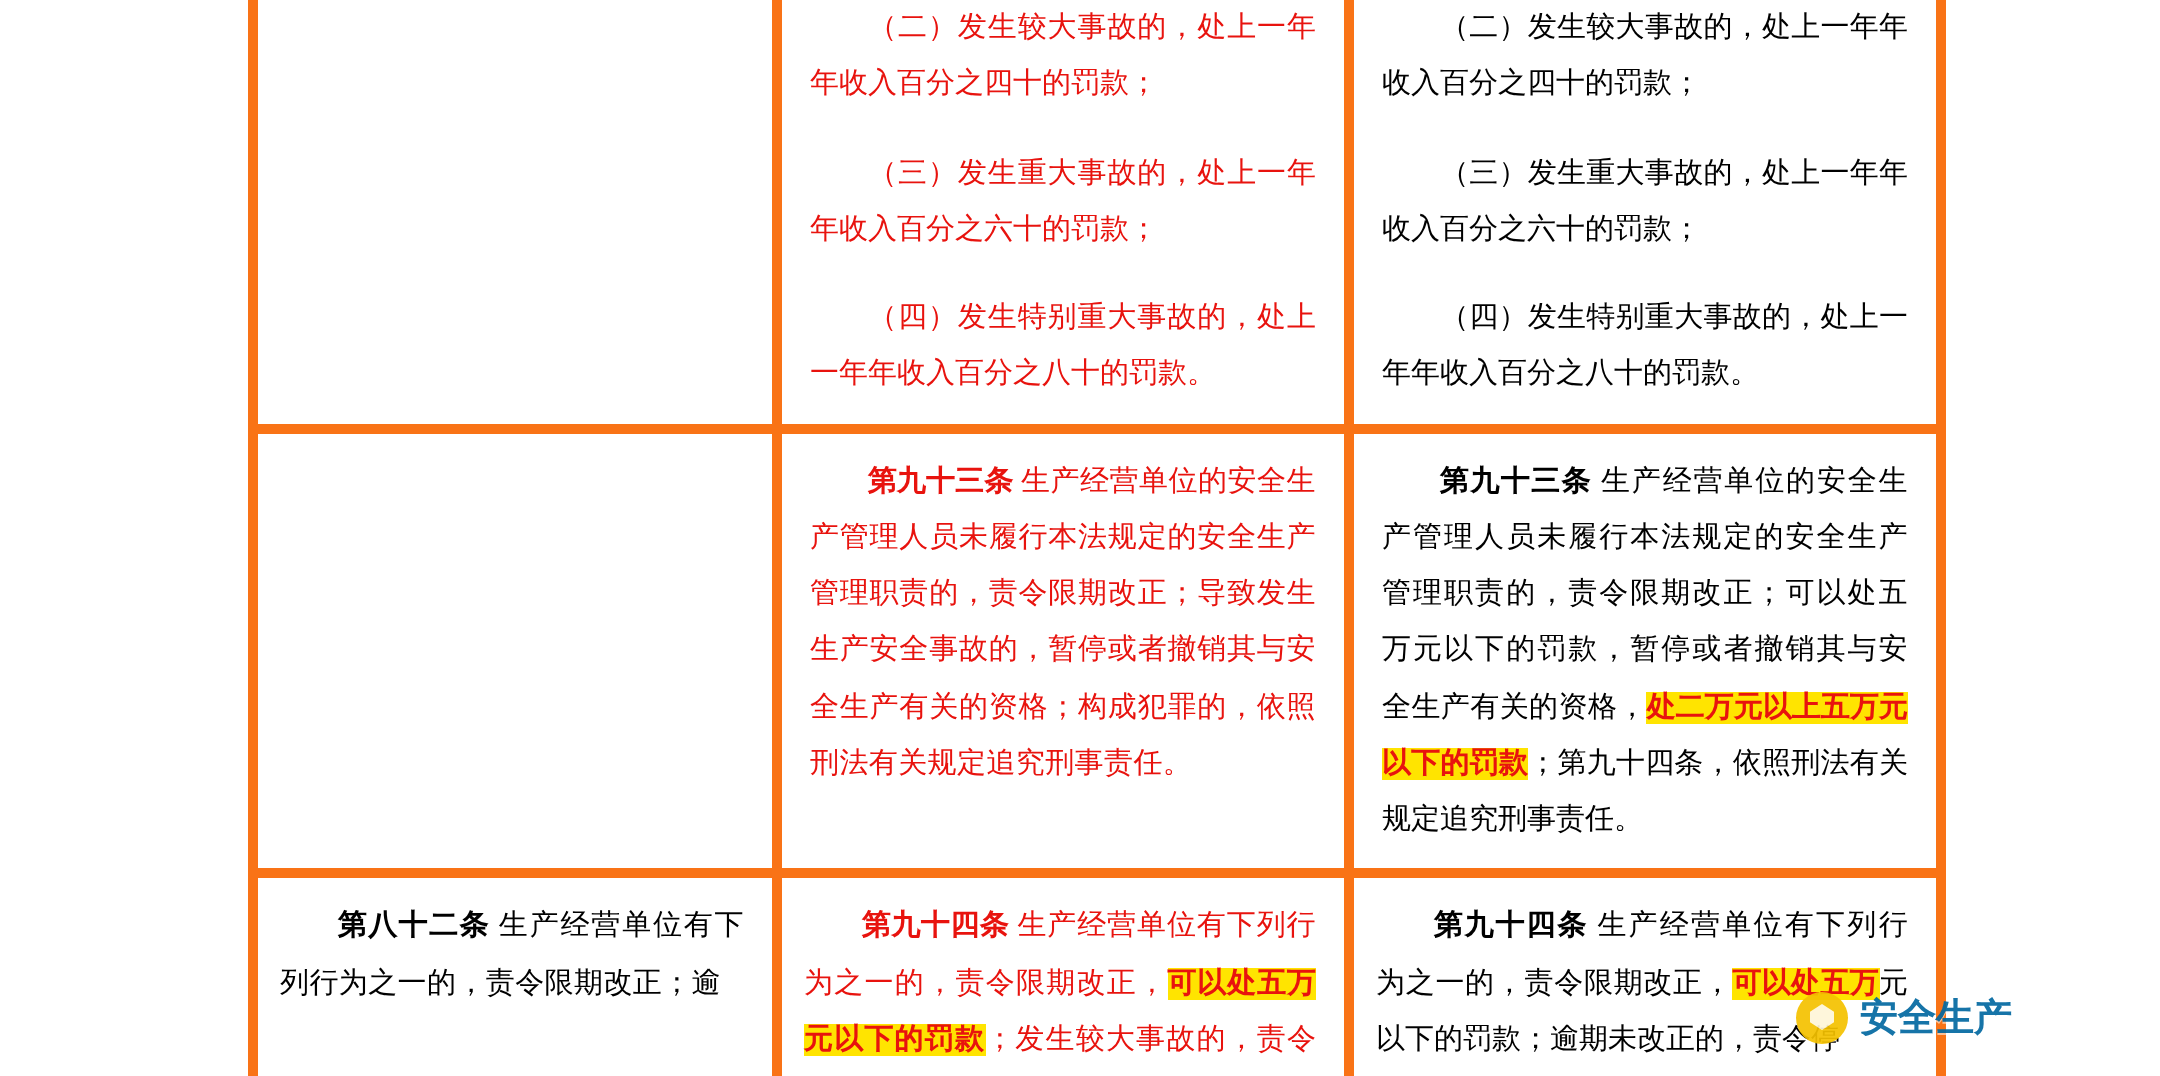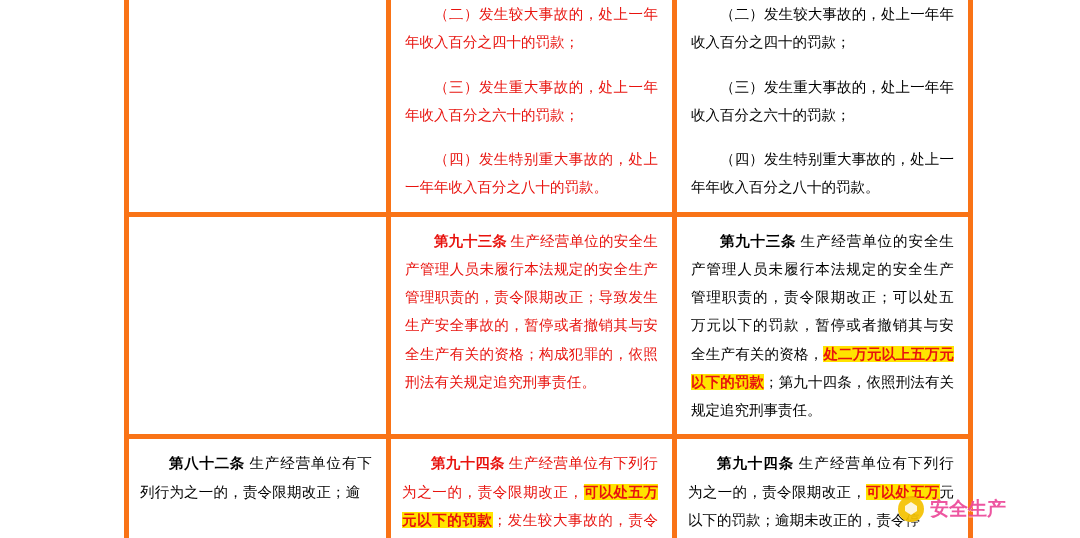--- a/index.html
+++ b/index.html
@@ -70,21 +70,21 @@
   .watermark {
     position: absolute;
     right: 74px;
     bottom: 16px;
     display: flex;
     align-items: flex-end;
     gap: 6px;
     font-family: "Liberation Sans", sans-serif;
     font-size: 19px;
     font-weight: bold;
-    color: #ec4899;
+    color: #0369a1;
     opacity: 0.92;
     pointer-events: none;
   }
   .wm-badge {
     position: relative;
     width: 26px;
     height: 26px;
     border-radius: 50%;
     background: #f5c200;
     display: inline-block;

